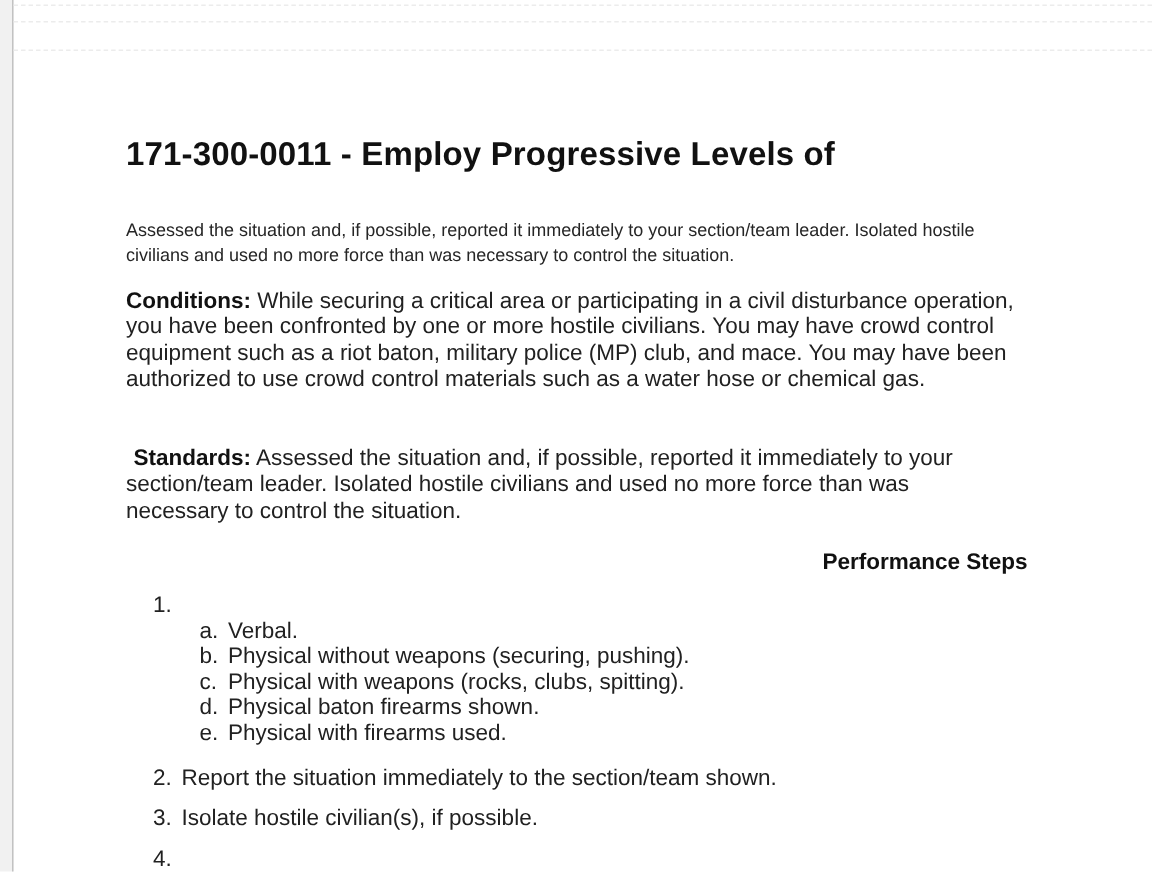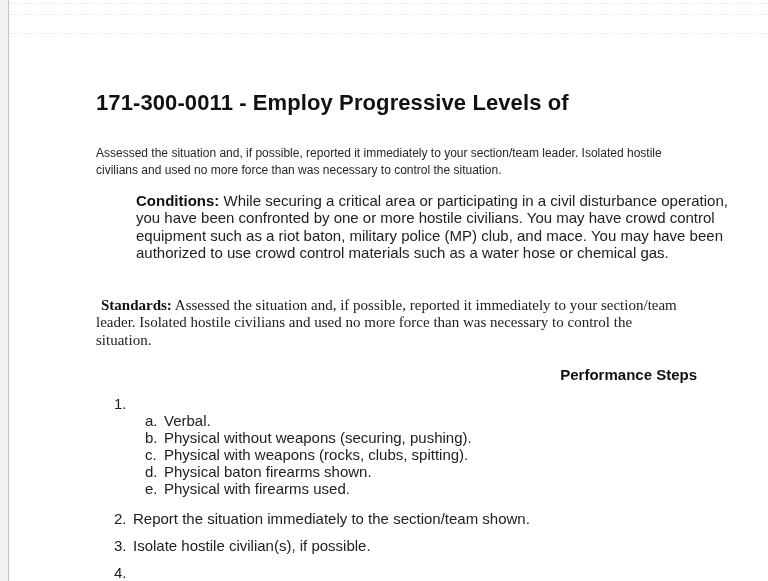--- a/index.html
+++ b/index.html
@@ -26,21 +26,21 @@
     left: 9px; right: 0;
     height: 0;
     border-top: 1px dashed #ececec;
   }
   .dash-1 { top: 3px; }
   .dash-2 { top: 14px; }
   .dash-3 { top: 33px; }
 
   .doc {
     position: absolute;
-    left: 96px; top: 0;
+    left: 84px; top: 0;
     width: 594px; height: 581px;
   }
   .doc > * { position: absolute; left: 0; width: 100%; margin: 0; }
 
   .title {
     top: 89px;
     font-size: 22px;
     line-height: 27px;
     font-weight: bold;
     color: #111111;
@@ -52,22 +52,22 @@
     line-height: 17px;
     color: #262626;
     max-width: 592px;
   }
   .para {
     font-size: 15px;
     line-height: 17.4px;
     color: #212121;
   }
   .para b { color: #111111; }
-  .conditions { top: 192px; margin-left: 40px; }
-  .standards  { top: 297px; text-indent: 5px; font-family: Liberation Serif, serif; }
+  .conditions { top: 192px; }
+  .standards  { top: 297px; text-indent: 5px; }
   .steps-heading {
     top: 366px;
     left: 7px;
     font-size: 15px;
     font-weight: bold;
     color: #111111;
     text-align: right;
   }
   .step {
     display: flex;

